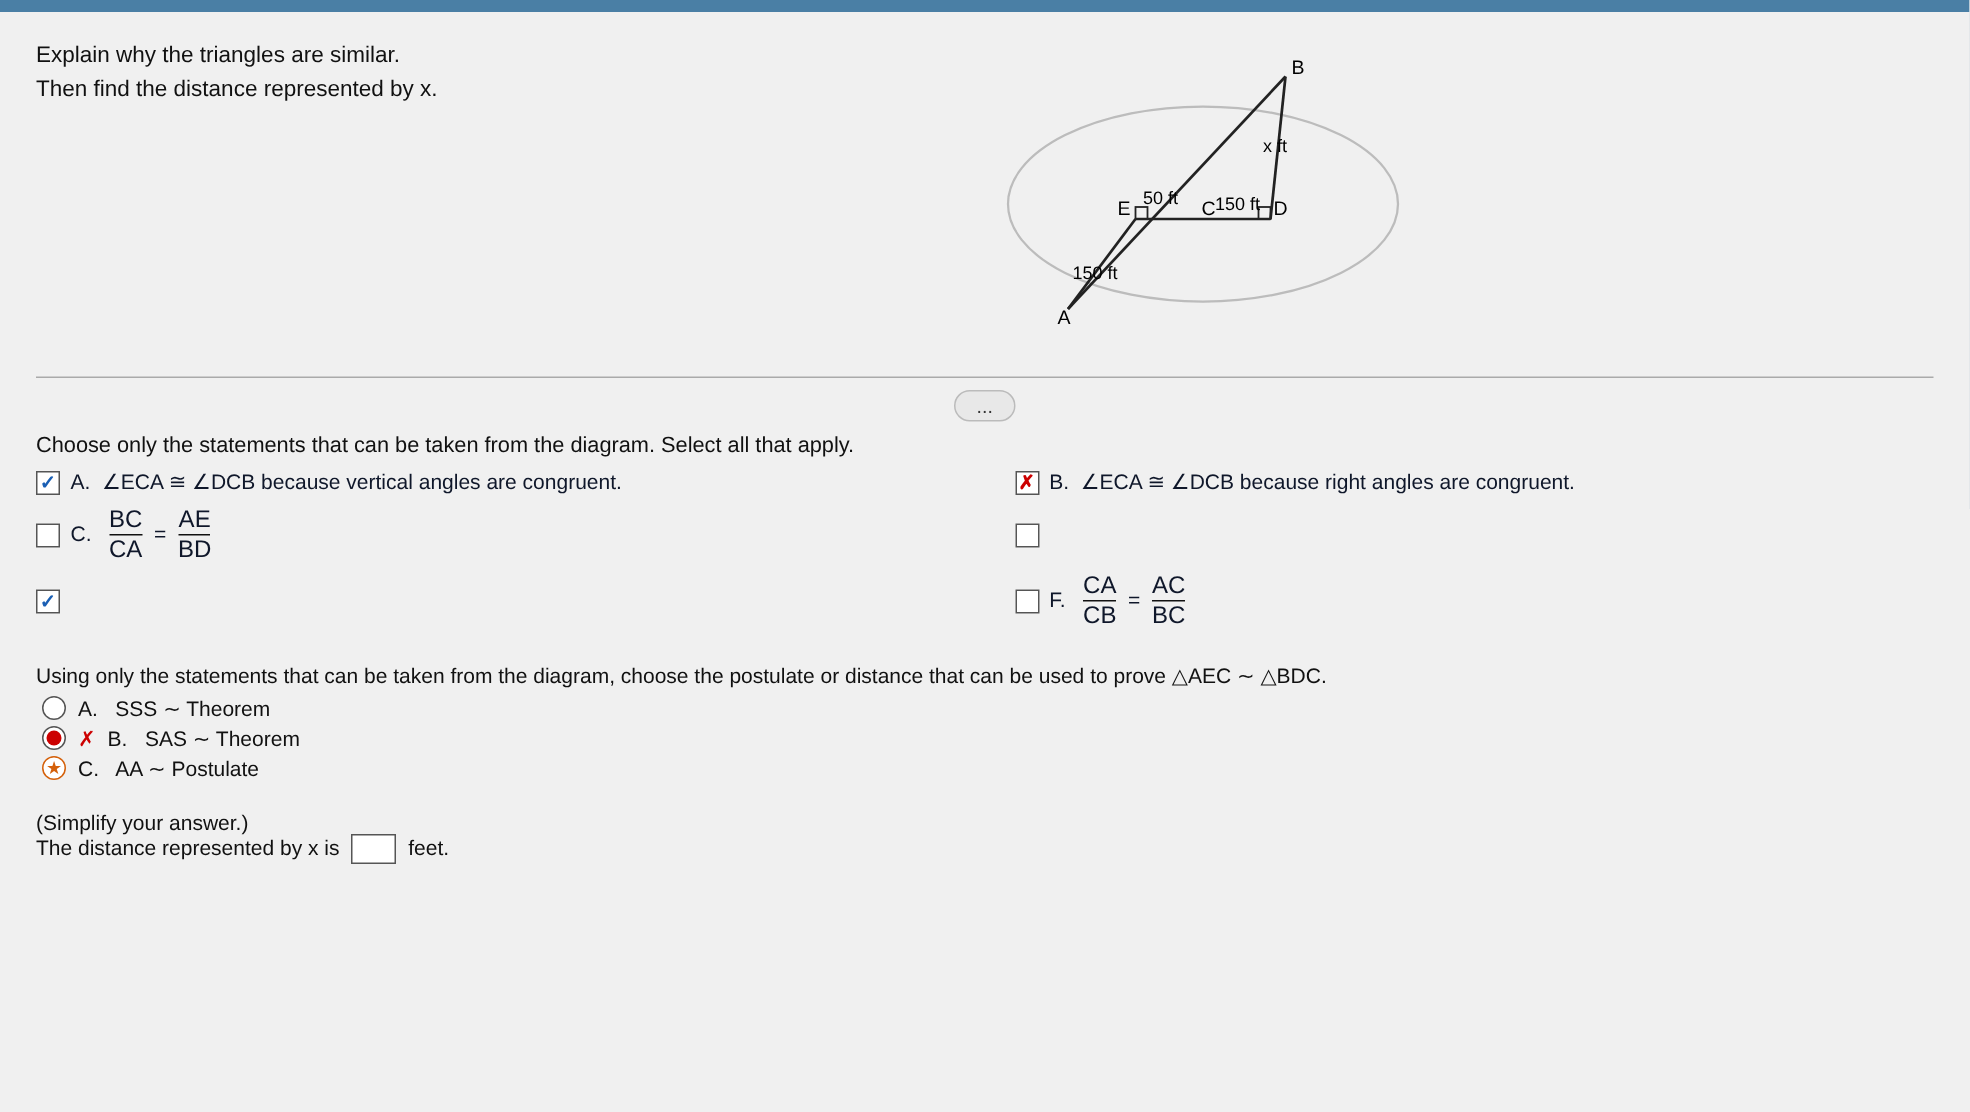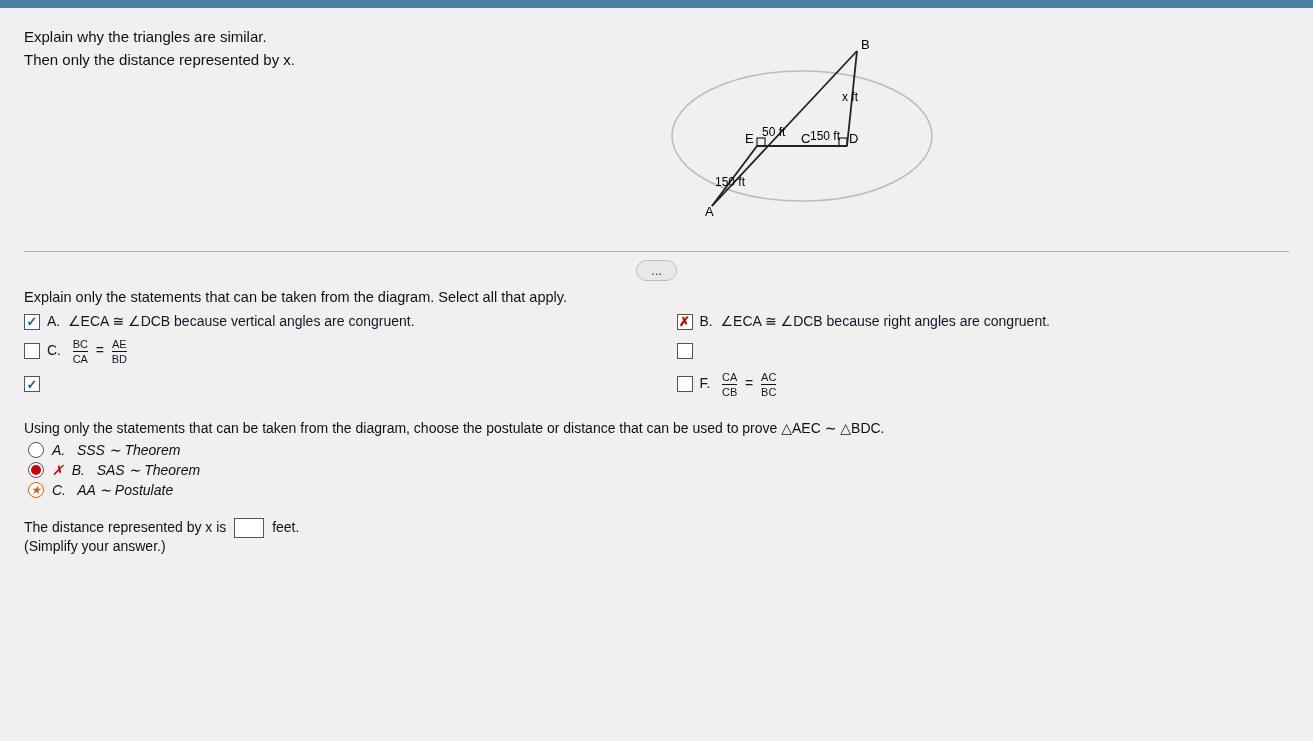--- a/index.html
+++ b/index.html
@@ -117,21 +117,21 @@
       position: absolute;
     }
     .option-text {
       line-height: 1.4;
     }
     .fraction {
       display: inline-flex;
       flex-direction: column;
       align-items: center;
       vertical-align: middle;
-      font-size: 11px;
+      font-size: 16px;
       line-height: 1.1;
     }
     .fraction .num {
       border-bottom: 1px solid #111;
       padding-bottom: 1px;
     }
     .fraction .den {
       padding-top: 1px;
     }
     .using-section {
@@ -144,21 +144,20 @@
       flex-direction: column;
       gap: 4px;
       margin-top: 6px;
       margin-left: 4px;
     }
     .radio-row {
       display: flex;
       align-items: flex-start;
       gap: 8px;
       font-size: 14px;
-      font-style: italic;
     }
     .radio-circle {
       width: 16px;
       height: 16px;
       border-radius: 50%;
       border: 1.5px solid #555;
       background: white;
       display: inline-flex;
       align-items: center;
       justify-content: center;
@@ -193,21 +192,21 @@
   </style>
 </head>
 <body>
 
 <div class="top-bar"></div>
 <div class="main-content">
 
   <div class="top-section">
     <div class="problem-text">
       <div>Explain why the triangles are similar.</div>
-      <div>Then only the distance represented by x.</div>
+      <div>Then find the distance represented by x.</div>
     </div>
     <div class="diagram-area">
 
       <svg width="340" height="200" viewBox="0 0 340 200">
 
         <ellipse cx="175" cy="105" rx="130" ry="65" fill="none" stroke="#888" stroke-width="1.5" opacity="0.5"></ellipse>
 
         <line x1="85" y1="175" x2="230" y2="20" stroke="#222" stroke-width="1.8"></line>
 
         <line x1="85" y1="175" x2="130" y2="115" stroke="#222" stroke-width="1.8"></line>
@@ -243,21 +242,21 @@
     </div>
   </div>
 
   <hr class="divider">
 
   <div class="expand-btn">
     <button>...</button>
   </div>
 
   <div class="choose-section">
-    <div class="instruction">Explain only the statements that can be taken from the diagram. Select all that apply.</div>
+    <div class="instruction">Choose only the statements that can be taken from the diagram. Select all that apply.</div>
 
     <div class="options-grid">
 
       <div class="option-row">
         <div class="check-box checked-blue"></div>
         <span class="option-text">
           A. &nbsp;∠ECA ≅ ∠DCB because vertical angles are congruent.
         </span>
       </div>
 
@@ -330,21 +329,21 @@
         <div class="radio-circle" style="border-color:#d4600a; position:relative;">
           <span style="font-size:12px; color:#d4600a; position:absolute;">★</span>
         </div>
         <span>C. &nbsp; AA ∼ Postulate</span>
       </div>
 
     </div>
   </div>
 
   <div class="answer-section">
+    <div>(Simplify your answer.)</div>
     <div>
       <span>The distance represented by x is</span>
       <span class="answer-box"></span>
       <span>feet.</span>
     </div>
-    <div>(Simplify your answer.)</div>
   </div>
 
 </div>
 
 </body></html>

